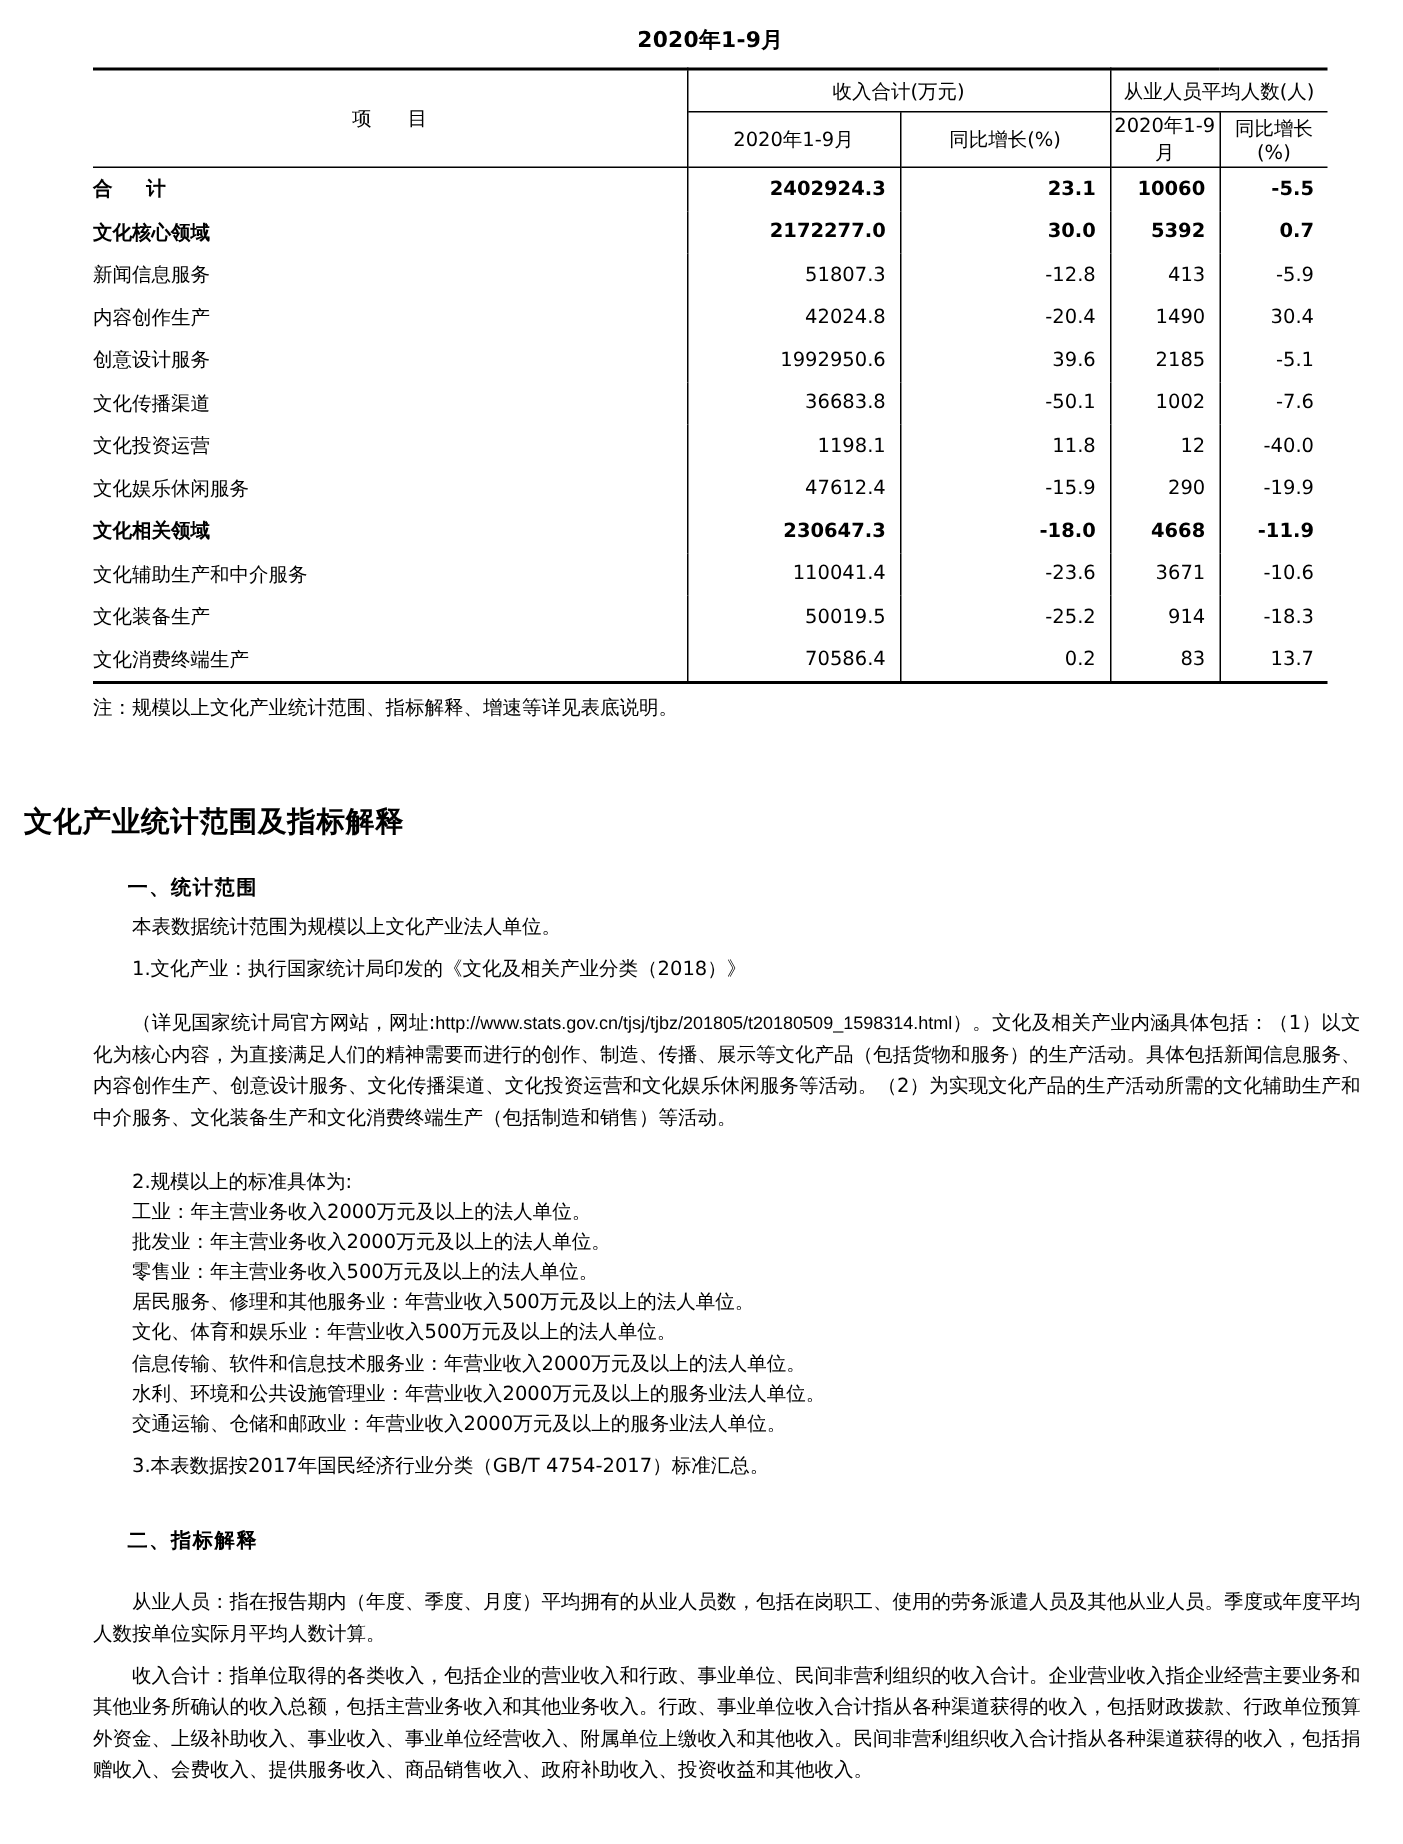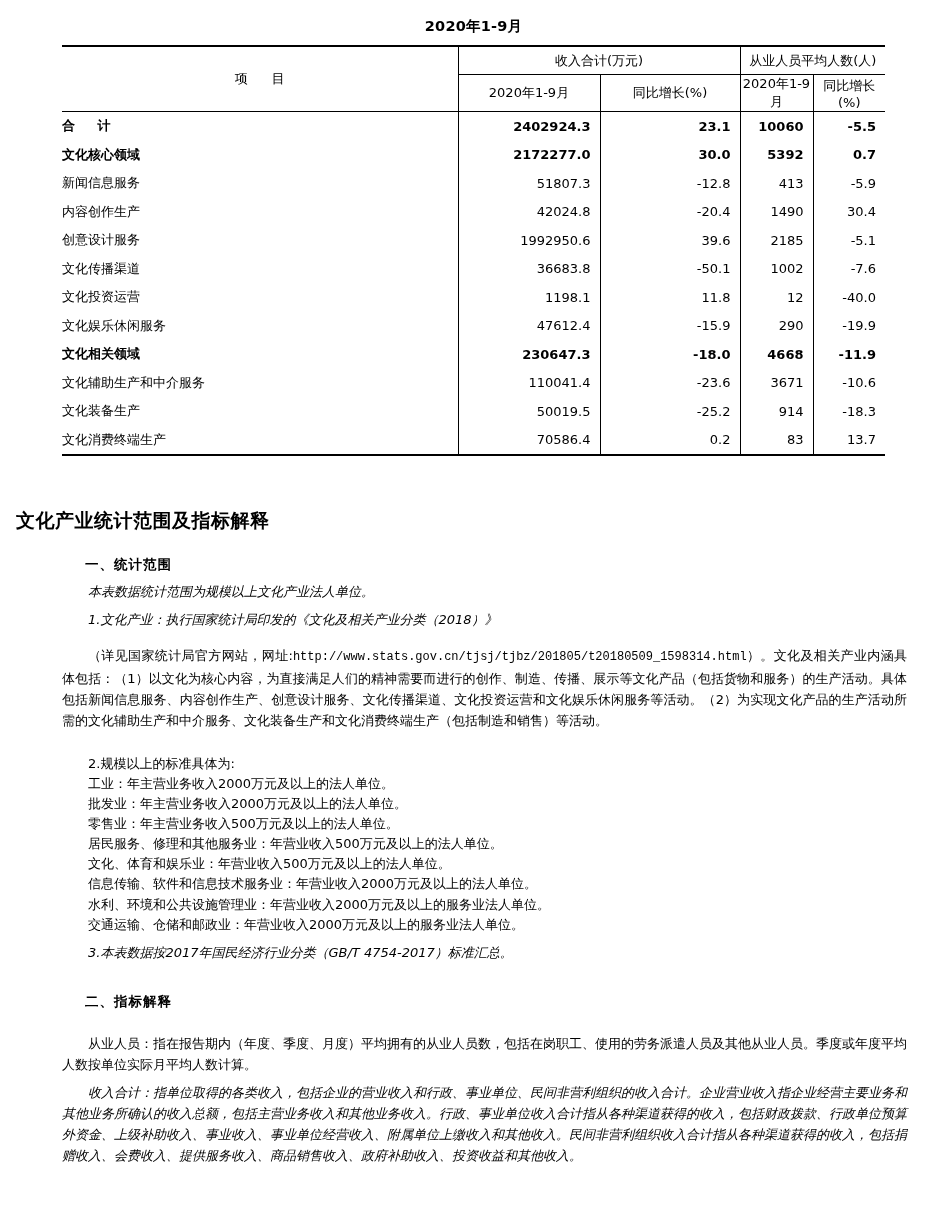--- a/index.html
+++ b/index.html
@@ -137,25 +137,25 @@
     margin-left: 62px;
     font-size: 13px;
     line-height: 1.62;
     text-align: justify;
   }
   .body-block p {
     margin: 0;
     padding: 0;
   }
   .p-indent { text-indent: 26px; }
-  .p-gap-s  { margin-top: 7px !important; font-style: italic; }
+  .p-gap-s  { margin-top: 7px !important; }
   .p-gap-m  { margin-top: 15px !important; }
   .p-gap-l  { margin-top: 22px !important; }
   .tight    { line-height: 1.55; }
-  .mono-url { font-family: Liberation Mono, monospace; font-size: 12px; }
+  .mono-url { font-family: Liberation Sans, sans-serif; font-size: 12px; }
 </style>
 </head>
 <body>
 
 <div class="page">
 
   <div class="table-title">2020年1-9月</div>
 
   <table class="stat-table">
     <colgroup>
@@ -261,20 +261,21 @@
         <tr class="rule-bottom">
           <td class="cell-item lvl-sub">文化消费终端生产</td>
           <td class="cell-num vline">70586.4</td>
           <td class="cell-num vline">0.2</td>
           <td class="cell-num vline">83</td>
           <td class="cell-num ">13.7</td>
         </tr>
       </tbody>
   </table>
 
+  <div class="table-note">注：规模以上文化产业统计范围、指标解释、增速等详见表底说明。</div>
 
   <div class="doc-heading">文化产业统计范围及指标解释</div>
 
   <div class="sec-heading">一、统计范围</div>
 
   <div class="body-block">
     <p class="p-indent p-gap-s">本表数据统计范围为规模以上文化产业法人单位。</p>
     <p class="p-indent p-gap-s">1.文化产业：执行国家统计局印发的《文化及相关产业分类（2018）》</p>
     <p class="p-indent p-gap-m"><span>（详见国家统计局官方网站，网址:</span><span class="mono-url">http://www.stats.gov.cn/tjsj/tjbz/201805/t20180509_1598314.html</span><span>）。文化及相关产业内涵具体包括：（1）以文化为核心内容，为直接满足人们的精神需要而进行的创作、制造、传播、展示等文化产品（包括货物和服务）的生产活动。具体包括新闻信息服务、内容创作生产、创意设计服务、文化传播渠道、文化投资运营和文化娱乐休闲服务等活动。（2）为实现文化产品的生产活动所需的文化辅助生产和中介服务、文化装备生产和文化消费终端生产（包括制造和销售）等活动。</span></p>
     <p class="p-indent p-gap-l">2.规模以上的标准具体为:</p>

